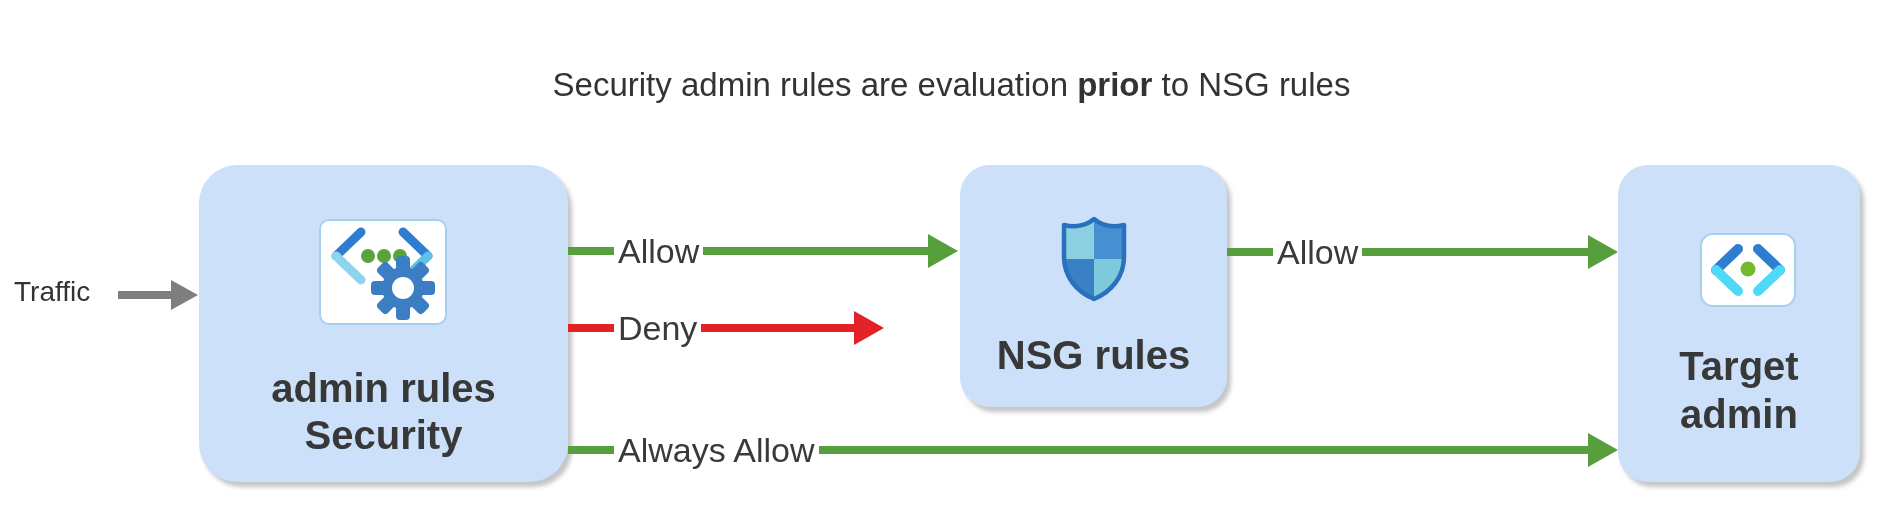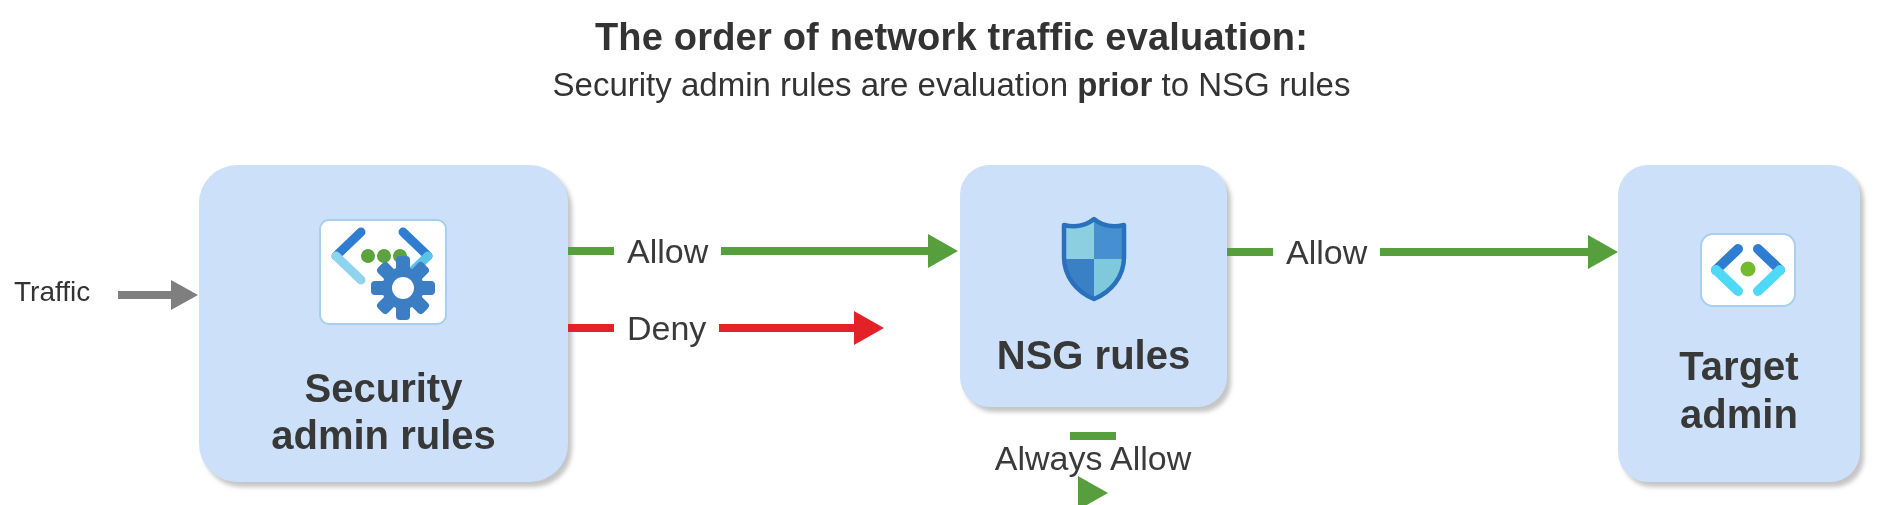--- a/index.html
+++ b/index.html
@@ -94,48 +94,47 @@
   .arrow .head  {
     flex: none;
     width: 0; height: 0;
     border-top: 17px solid transparent;
     border-bottom: 17px solid transparent;
   }
   .arrow .alabel {
     flex: none;
     font-size: 34px;
     color: #3a3a3a;
-    margin: 0 13px;
+    margin: 0 4px;
     white-space: nowrap;
     line-height: 36px;
   }
   .green .stub, .green .shaft { background: #579f3d; }
   .green .head { border-left: 30px solid #579f3d; }
   .red .stub, .red .shaft { background: #e32228; }
   .red .head { border-left: 30px solid #e32228; }
 
   .arrow-traffic { left: 118px; top: 280px; width: 80px; height: 30px; }
   .arrow-traffic .shaft { background: #7f7f7f; }
   .arrow-traffic .head {
     border-top: 15px solid transparent;
     border-bottom: 15px solid transparent;
     border-left: 27px solid #7f7f7f;
   }
 
   .arrow-allow-nsg    { left: 568px;  top: 233px; width: 390px; }
   .arrow-deny         { left: 568px;  top: 310px; width: 316px; }
   .arrow-allow-target { left: 1227px; top: 234px; width: 391px; }
-  .arrow-always       { left: 568px;  top: 432px; width: 1050px; flex-direction: column; }
+  .arrow-always       { left: 568px;  top: 432px; width: 1050px; }
 </style>
 </head>
 <body>
 
 <div class="canvas">
 
-  <div class="title">The order of network traffic evaluation:</div>
   <div class="subtitle">
     <span>Security admin rules are evaluation </span><b>prior</b><span> to NSG rules</span>
   </div>
 
   <div class="label-traffic">Traffic</div>
   <div class="arrow arrow-traffic">
     <div class="shaft"></div>
     <div class="head"></div>
   </div>
 
@@ -163,22 +162,22 @@
             <rect x="-7" y="-32" width="14" height="16" rx="4" transform="rotate(180)"></rect>
             <rect x="-7" y="-32" width="14" height="16" rx="4" transform="rotate(225)"></rect>
             <rect x="-7" y="-32" width="14" height="16" rx="4" transform="rotate(270)"></rect>
             <rect x="-7" y="-32" width="14" height="16" rx="4" transform="rotate(315)"></rect>
           </g>
           <circle r="11" fill="#ffffff"></circle>
         </g>
       </svg>
     </div>
     <div class="node-label">
+      <div>admin rules</div>
       <div>Security</div>
-      <div>admin rules</div>
     </div>
   </div>
 
   <div class="arrow green arrow-allow-nsg">
     <div class="stub"></div>
     <div class="alabel">Allow</div>
     <div class="shaft"></div>
     <div class="head"></div>
   </div>
 

